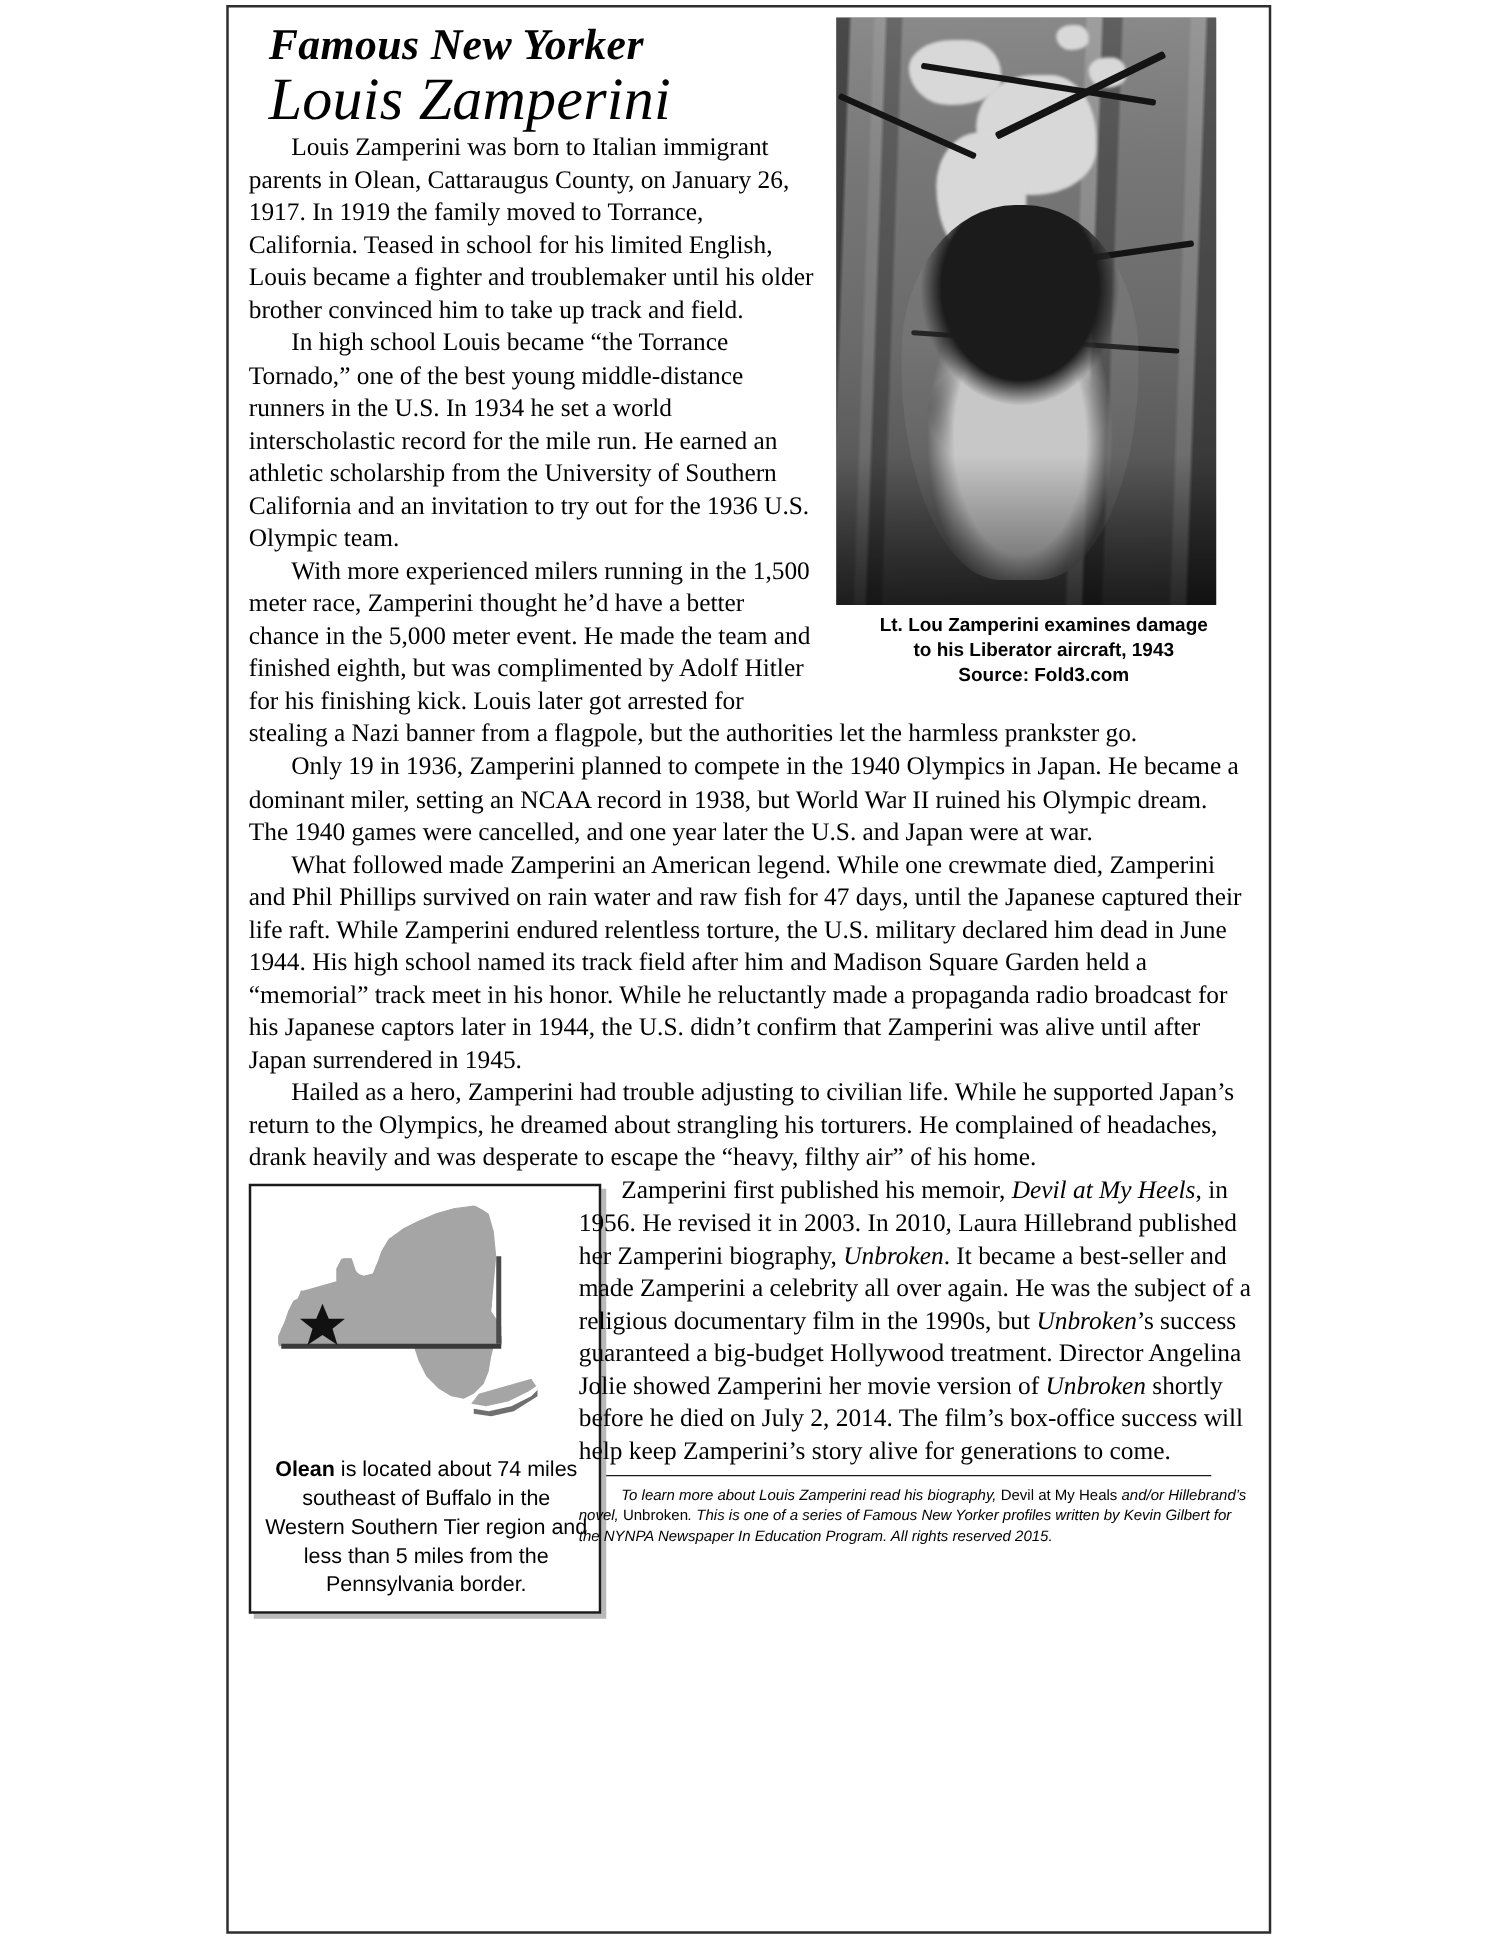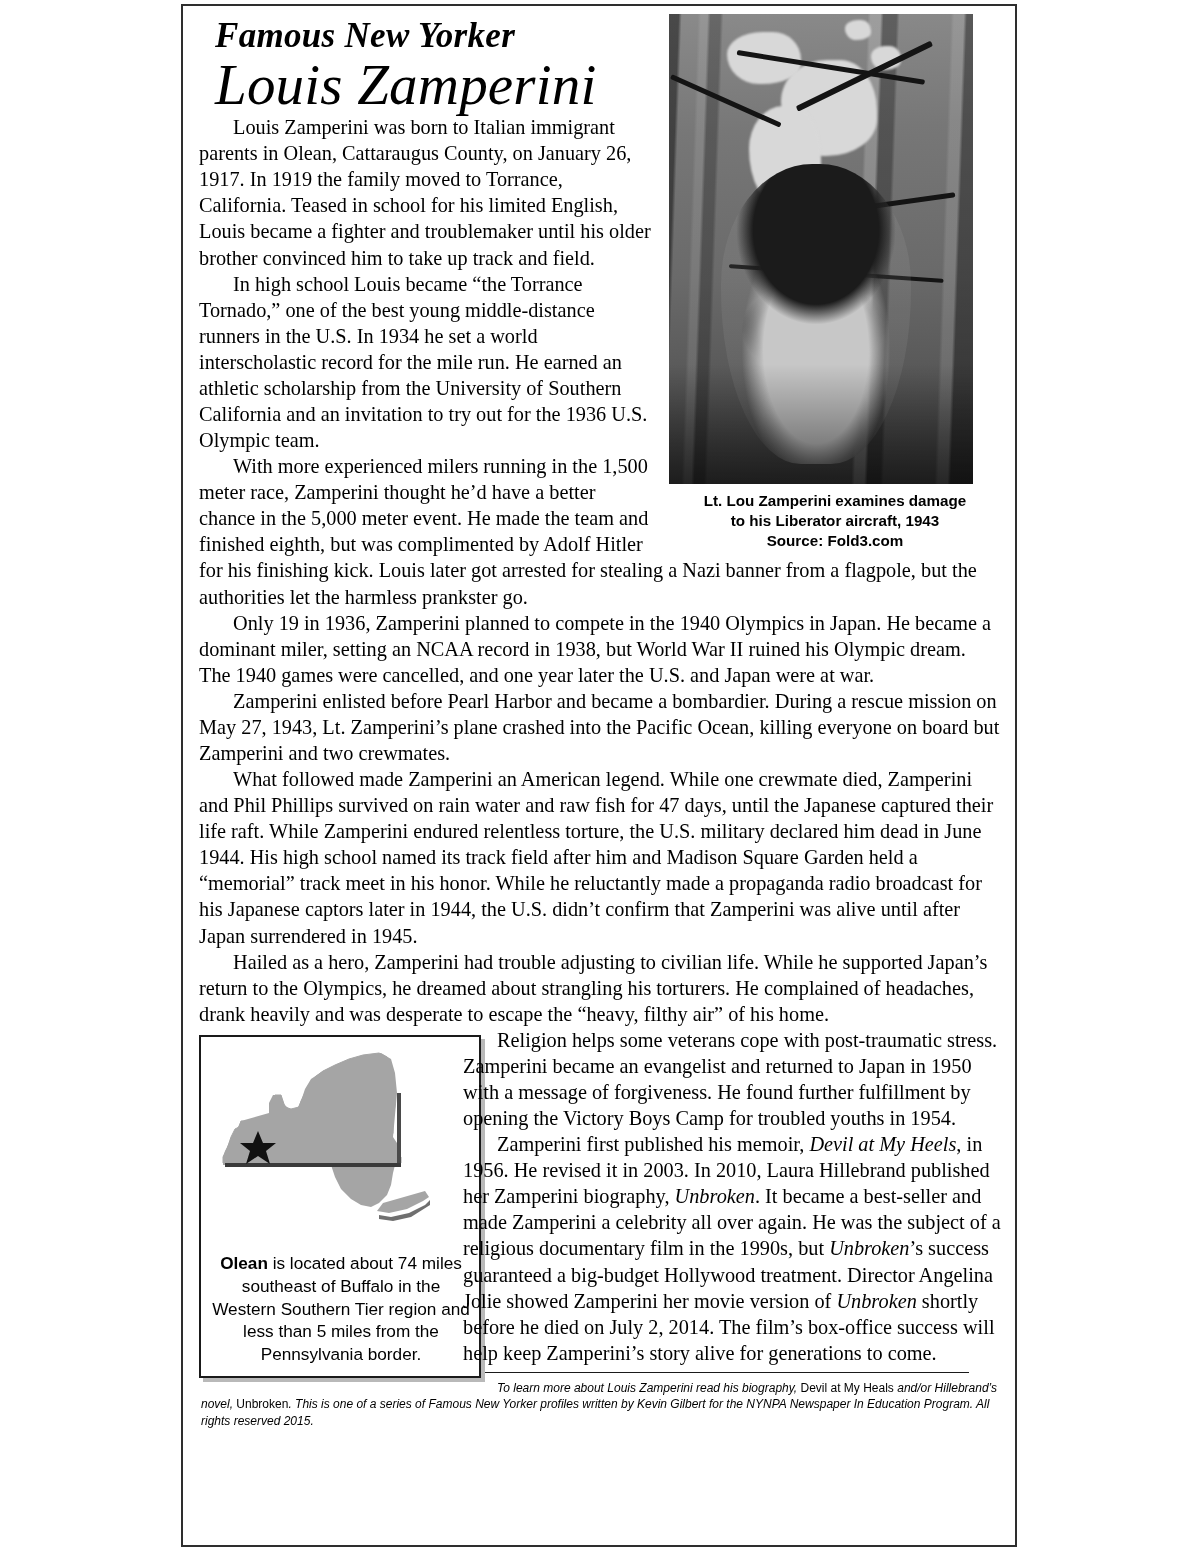--- a/index.html
+++ b/index.html
@@ -41,21 +41,21 @@
     font-weight: 700;
     font-size: 35px;
     line-height: 1.0;
     letter-spacing: 0.3px;
     margin: 4px 0 0 16px;
   }
   .headline {
     font-family: "Liberation Serif", serif;
     font-style: italic;
     font-weight: 400;
-    font-size: 57px;
+    font-size: 48px;
     line-height: 1.02;
     letter-spacing: 0.2px;
     margin: 3px 0 0 16px;
   }
 
   
   .photo-wrap {
     float: right;
     width: 332px;
     margin: 0 0 4px 14px;
@@ -212,21 +212,20 @@
     </div>
 
     <div class="kicker">Famous New Yorker</div>
     <div class="headline">Louis Zamperini</div>
 
     <div class="body-text">
       <p>Louis Zamperini was born to Italian immigrant parents in Olean, Cattaraugus County, on January 26, 1917. In 1919 the family moved to Torrance, California. Teased in school for his limited English, Louis became a fighter and troublemaker until his older brother convinced him to take up track and field.</p>
       <p>In high school Louis became “the Torrance Tornado,” one of the best young middle-distance runners in the U.S. In 1934 he set a world interscholastic record for the mile run. He earned an athletic scholarship from the University of Southern California and an invitation to try out for the 1936 U.S. Olympic team.</p>
       <p>With more experienced milers running in the 1,500 meter race, Zamperini thought he’d have a better chance in the 5,000 meter event. He made the team and finished eighth, but was complimented by Adolf Hitler for his finishing kick. Louis later got arrested for stealing a Nazi banner from a flagpole, but the authorities let the harmless prankster go.</p>
       <p>Only 19 in 1936, Zamperini planned to compete in the 1940 Olympics in Japan. He became a dominant miler, setting an NCAA record in 1938, but World War II ruined his Olympic dream. The 1940 games were cancelled, and one year later the U.S. and Japan were at war.</p>
-      <p>Zamperini enlisted before Pearl Harbor and became a bombardier. During a rescue mission on May 27, 1943, Lt. Zamperini’s plane crashed into the Pacific Ocean, killing everyone on board but Zamperini and two crewmates.</p>
       <p>What followed made Zamperini an American legend. While one crewmate died, Zamperini and Phil Phillips survived on rain water and raw fish for 47 days, until the Japanese captured their life raft. While Zamperini endured relentless torture, the U.S. military declared him dead in June 1944. His high school named its track field after him and Madison Square Garden held a “memorial” track meet in his honor. While he reluctantly made a propaganda radio broadcast for his Japanese captors later in 1944, the U.S. didn’t confirm that Zamperini was alive until after Japan surrendered in 1945.</p>
       <p>Hailed as a hero, Zamperini had trouble adjusting to civilian life. While he supported Japan’s return to the Olympics, he dreamed about strangling his torturers.  He complained of headaches, drank heavily and was desperate to escape the “heavy, filthy air” of his home.</p>
 
       <div class="map-wrap">
         <div class="map-box">
           <div class="map-graphic">
             <svg viewBox="0 0 226 200" width="226" height="200">
               <g>
                 <path d="M62,78 L30,76 L28,82 L24,84 L20,92 L16,104 L12,112 L12,118 L190,118 L190,112
                      L176,104
@@ -244,21 +243,20 @@
                 <path d="M47,86 L52,98 L65,98 L55,106 L59,119 L47,111 L35,119 L39,106 L29,98 L42,98 Z" fill="#111111"></path>
               </g>
             </svg>
           </div>
           <div class="map-caption">
             <b>Olean</b><span> is located about 74 miles southeast of Buffalo in the Western Southern Tier region and less than 5 miles from the Pennsylvania border.</span>
           </div>
         </div>
       </div>
 
-      <p>Religion helps some veterans cope with post-traumatic stress. Zamperini became an evangelist and returned to Japan in 1950 with a message of forgiveness.  He found further fulfillment by opening the Victory Boys Camp for troubled youths in 1954.</p>
       <p>
         <span>Zamperini first published his memoir, </span><span class="it">Devil at My Heels</span><span>, in 1956. He revised it in 2003. In 2010, Laura Hillebrand published her Zamperini biography, </span><span class="it">Unbroken</span><span>. It became a best-seller and made Zamperini a celebrity all over again. He was the subject of a religious documentary film in the 1990s, but </span><span class="it">Unbroken</span><span>’s success guaranteed a big-budget Hollywood treatment. Director Angelina Jolie showed Zamperini her movie version of </span><span class="it">Unbroken</span><span> shortly before he died on July 2, 2014. The film’s box-office success will help keep Zamperini’s story alive for generations to come.</span>
       </p>
 
       <div class="credit-wrap">
         <hr class="credit-rule">
         <p class="credit">
           <span>To learn more about Louis Zamperini read his biography, </span><span class="up">Devil at My Heals</span><span> and/or Hillebrand’s novel, </span><span class="up">Unbroken</span><span>. This is one of a series of Famous New Yorker profiles written by Kevin Gilbert for the NYNPA Newspaper In Education Program. All rights reserved 2015.</span>
         </p>
       </div>

